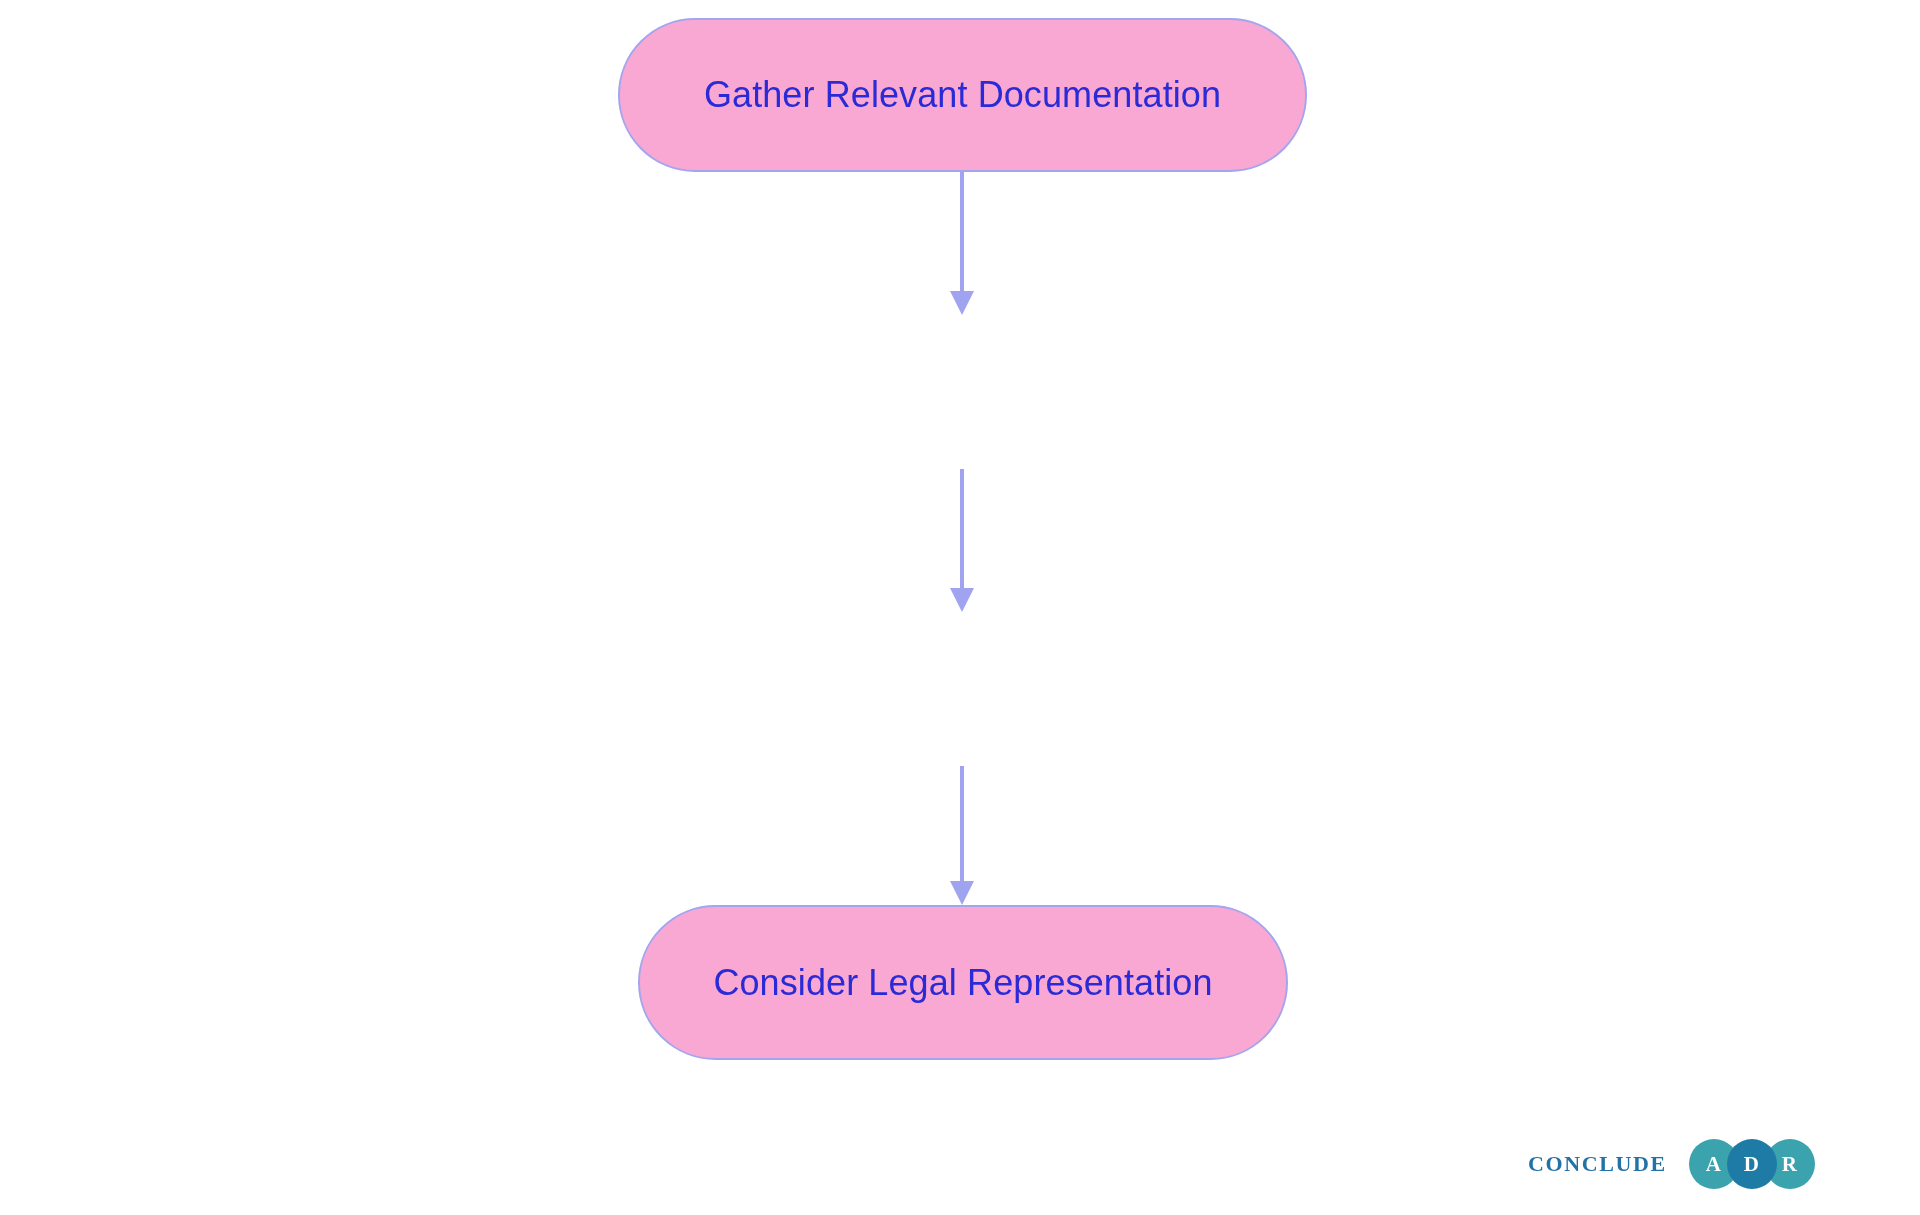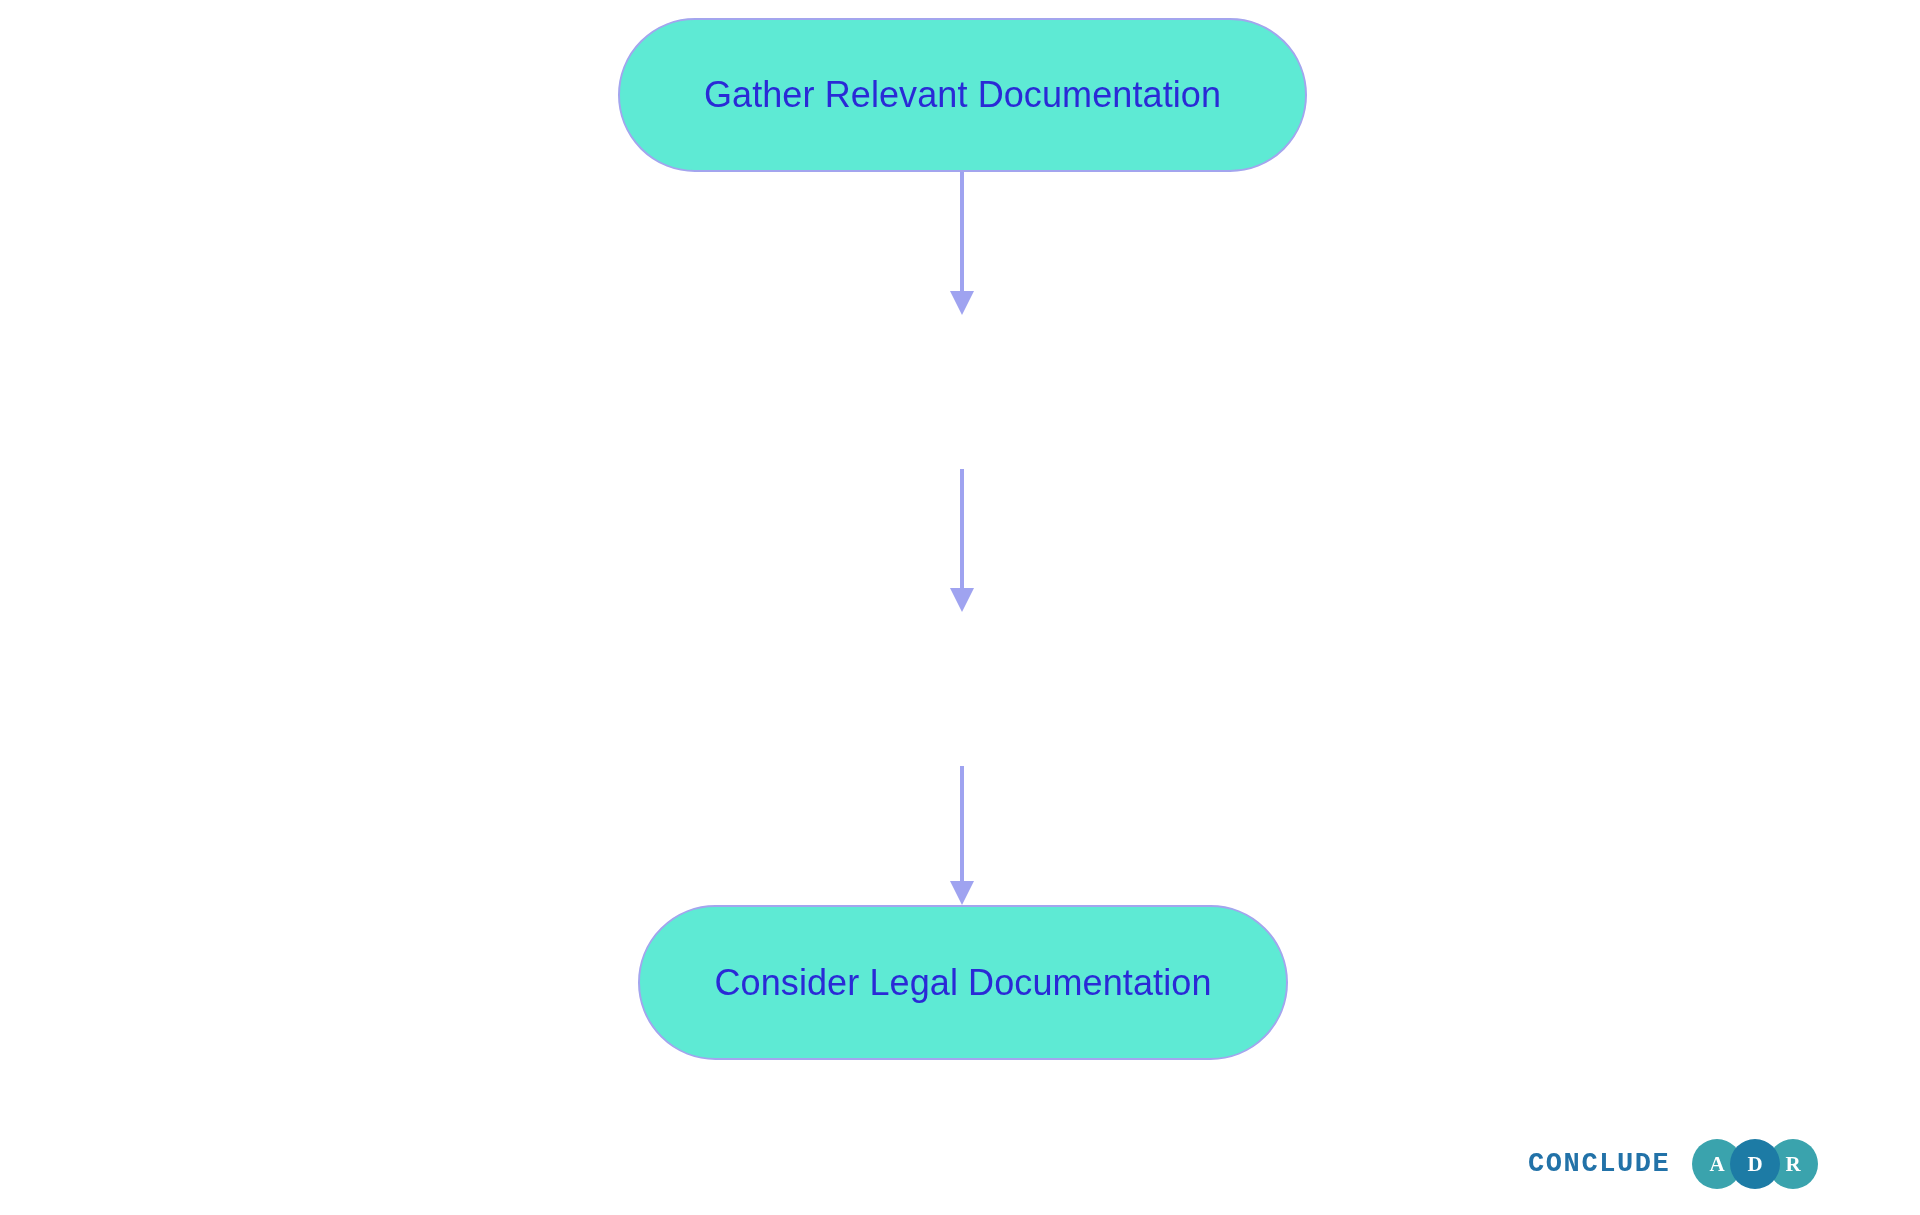--- a/index.html
+++ b/index.html
@@ -19,21 +19,21 @@
     position: relative;
     width: 1920px;
     height: 1215px;
     background: #ffffff;
   }
 
   
   .node {
     position: absolute;
     box-sizing: border-box;
-    background: #5eead4;
+    background: #f9a8d4;
     border: 2px solid #a3a5ee;
     border-radius: 999px;
     display: flex;
     align-items: center;
     justify-content: center;
     text-align: center;
   }
   .node-label {
     color: #2a2ad6;
     font-family: "Liberation Sans", sans-serif;
@@ -88,23 +88,23 @@
   
   #brand-logo {
     position: absolute;
     left: 1528px;
     top: 1139px;
     display: flex;
     align-items: center;
     height: 50px;
   }
   #brand-wordmark {
-    font-family: Liberation Mono, monospace;
+    font-family: Liberation Serif, serif;
     font-weight: 700;
-    font-size: 27px;
+    font-size: 22px;
     letter-spacing: 1.6px;
     color: #2272a8;
     line-height: 1;
     margin-right: 22px;
     white-space: nowrap;
   }
   #brand-marks {
     position: relative;
     width: 130px;
     height: 50px;
@@ -148,21 +148,21 @@
     <div class="head"></div>
   </div>
 
 
   <div class="connector" id="connector-3">
     <div class="stem"></div>
     <div class="head"></div>
   </div>
 
   <div class="node" id="node-4">
-    <span class="node-label">Consider Legal Documentation</span>
+    <span class="node-label">Consider Legal Representation</span>
   </div>
 
   <div id="brand-logo">
     <span id="brand-wordmark">CONCLUDE</span>
     <div id="brand-marks">
       <div class="brand-circle" id="brand-circle-a">
         <span>A</span>
       </div>
       <div class="brand-circle" id="brand-circle-r">
         <span>R</span>

